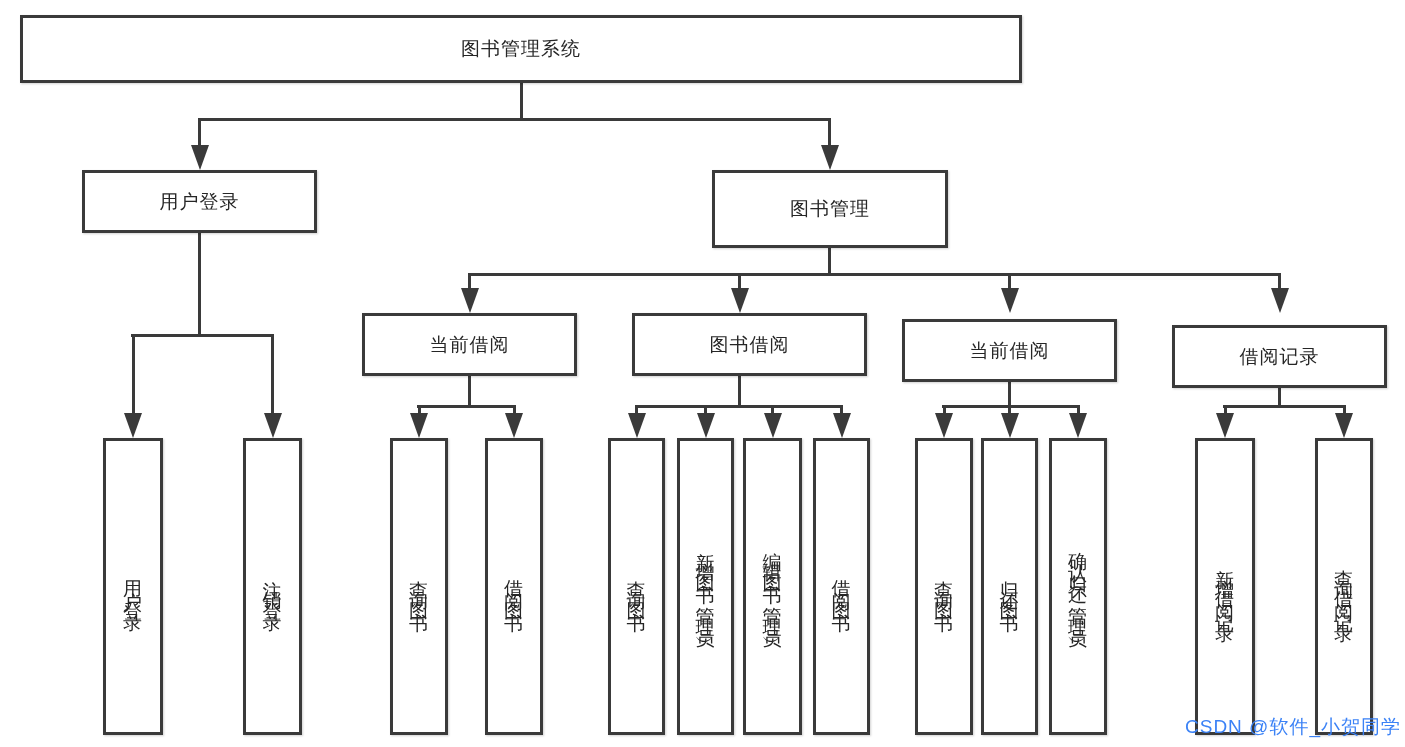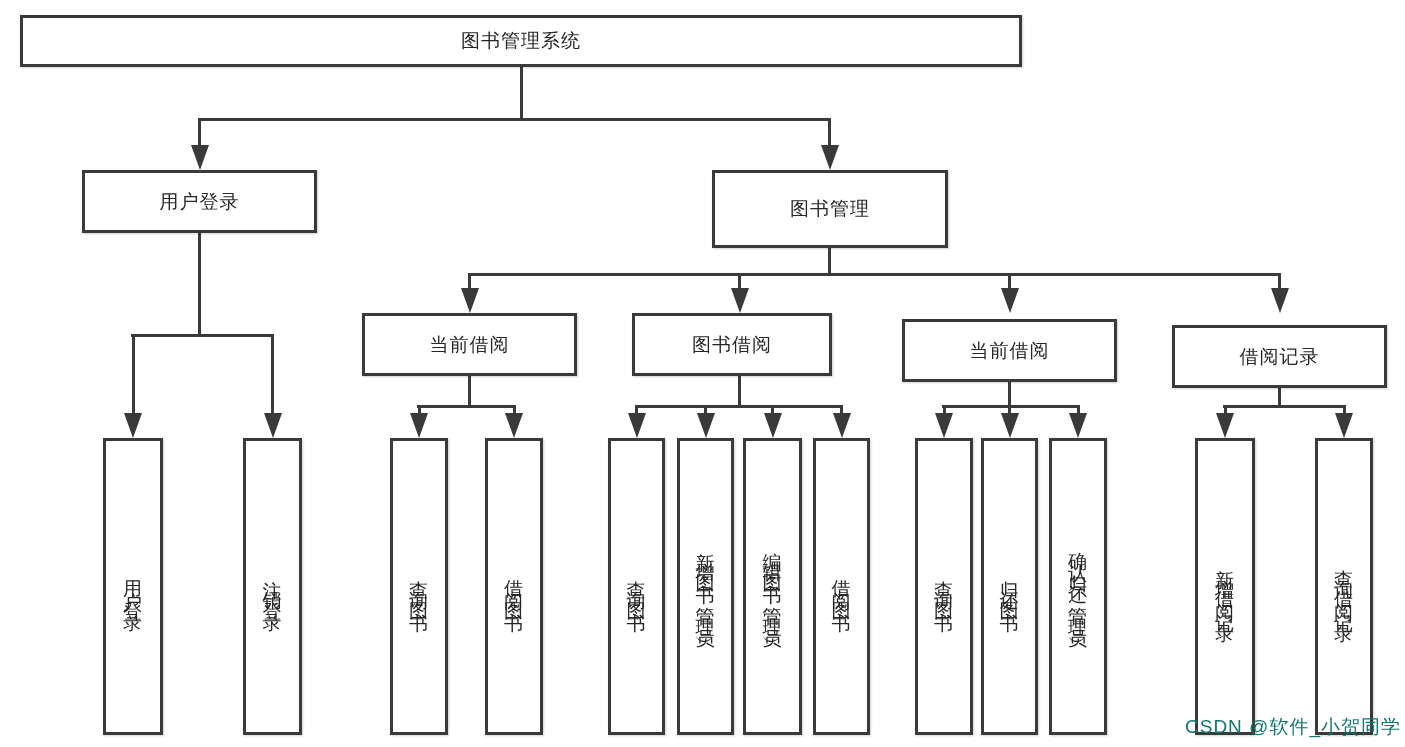--- a/index.html
+++ b/index.html
@@ -45,21 +45,21 @@
     height: 0;
     border-left: 9px solid transparent;
     border-right: 9px solid transparent;
     border-top: 25px solid #3a3a3a;
   }
   .watermark {
     position: absolute;
     left: 1185px;
     top: 714px;
     font-size: 19px;
-    color: #0f766e;
+    color: #3b82f6;
     letter-spacing: 1px;
     z-index: 5;
     white-space: nowrap;
   }
 </style>
 </head>
 <body>
 
 <div class="canvas">
 
@@ -115,27 +115,27 @@
   <div class="line" style="left:1076.5px; top:405px; width:3px; height:13px;"></div>
   <div class="ahead" style="left:1069px; top:413px;"></div>
 
   <div class="line" style="left:1278px; top:376px; width:3px; height:29px;"></div>
   <div class="line" style="left:1223px; top:405px; width:123px; height:3px;"></div>
   <div class="line" style="left:1223.5px; top:405px; width:3px; height:13px;"></div>
   <div class="ahead" style="left:1216px; top:413px;"></div>
   <div class="line" style="left:1342.5px; top:405px; width:3px; height:13px;"></div>
   <div class="ahead" style="left:1335px; top:413px;"></div>
 
-  <div class="node" style="left:20px; top:15px; width:1002px; height:52px;">图书管理系统</div>
+  <div class="node" style="left:20px; top:15px; width:1002px; height:68px;">图书管理系统</div>
 
   <div class="node" style="left:82px; top:170px; width:235px; height:63px;">用户登录</div>
   <div class="node" style="left:712px; top:170px; width:236px; height:78px;">图书管理</div>
 
   <div class="node" style="left:362px; top:313px; width:215px; height:63px;">当前借阅</div>
-  <div class="node" style="left:632px; top:313px; width:200px; height:63px;font-family:Liberation Mono, monospace;">图书借阅</div>
+  <div class="node" style="left:632px; top:313px; width:235px; height:63px;font-family:Liberation Mono, monospace;">图书借阅</div>
   <div class="node" style="left:902px; top:319px; width:215px; height:63px;">当前借阅</div>
   <div class="node" style="left:1172px; top:313px; width:215px; height:63px;margin-top:12px;">借阅记录</div>
 
   <div class="node vbox" style="left:103px; top:438px; width:60px; height:297px;">用户登录</div>
   <div class="node vbox" style="left:243px; top:438px; width:59px; height:297px;">注销登录</div>
 
   <div class="node vbox" style="left:390px; top:438px; width:58px; height:297px;">查询图书</div>
   <div class="node vbox" style="left:485px; top:438px; width:58px; height:297px;">借阅图书</div>
 
   <div class="node vbox" style="left:608px; top:438px; width:57px; height:297px;">查询图书</div>

